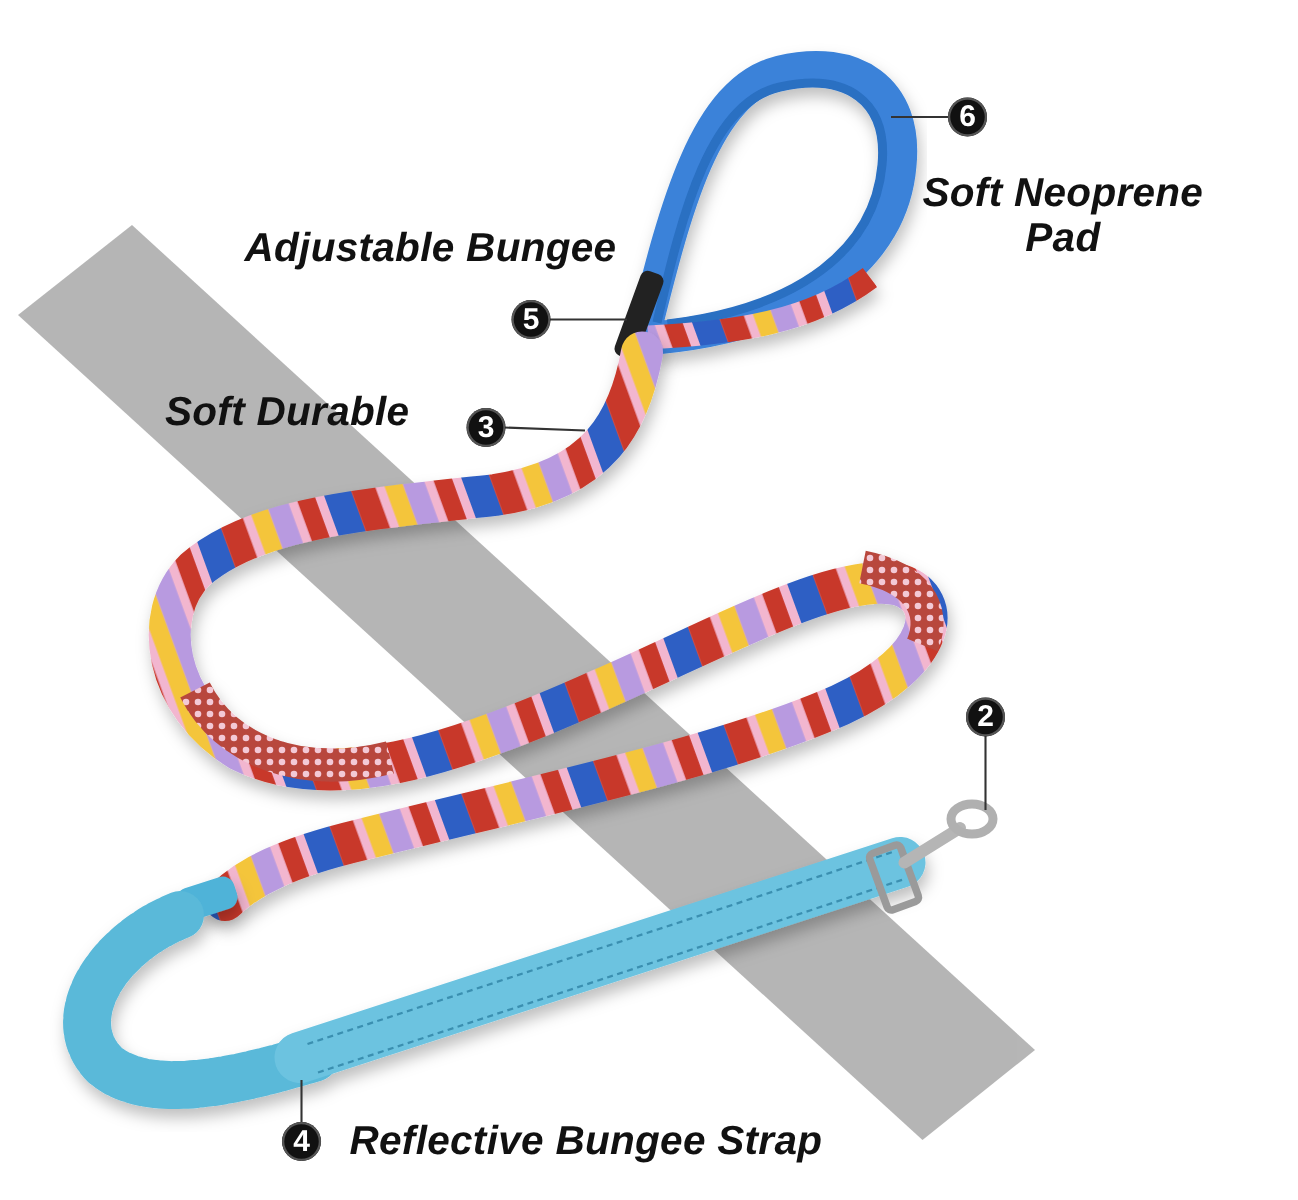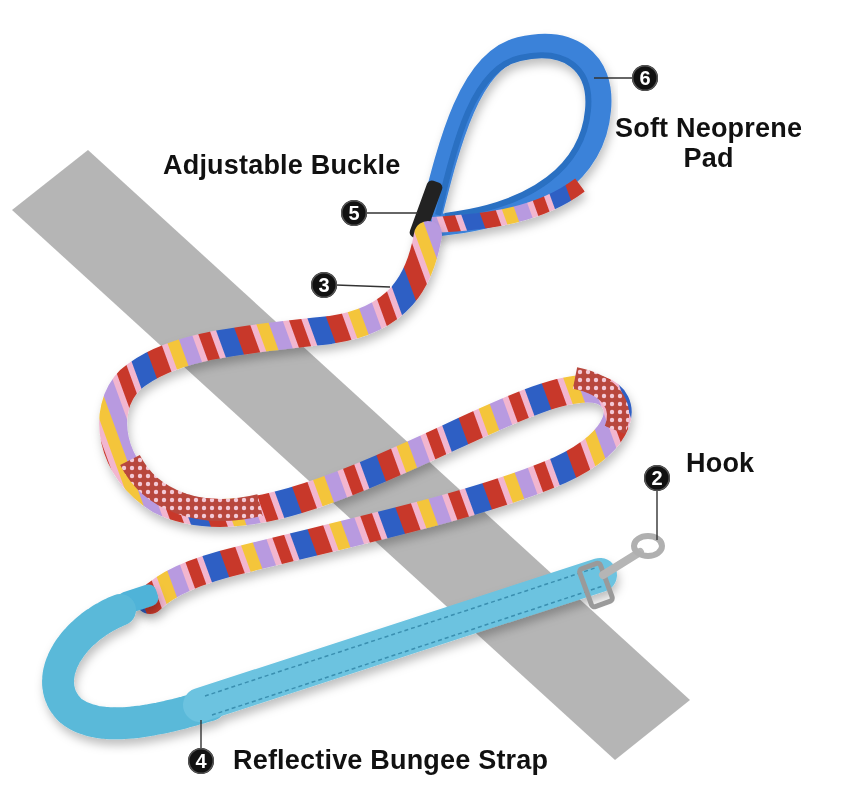--- a/index.html
+++ b/index.html
@@ -1,19 +1,19 @@
 <!DOCTYPE html>
 <html><head>
   <meta charset="utf-8">
   <style>
     html, body { margin: 0; padding: 0; background: #ffffff; }
     body { width: 865px; height: 800px; position: relative; overflow: hidden; font-family: "Liberation Sans", sans-serif; }
     .canvas { position: absolute; left: 0; top: 0; width: 865px; height: 800px; }
     .label { position: absolute; font-family: "Liberation Sans", sans-serif; font-weight: bold; color: #111111; font-size: 27px; line-height: 30px; white-space: nowrap; letter-spacing: 0.2px; }
-    .label .l2 { display: block; }
+    .label .l2 { display: block; font-style: italic; }
     .badge { position: absolute; width: 26px; height: 26px; border-radius: 50%; background: #111111; color: #ffffff; font-family: "Liberation Sans", sans-serif; font-weight: bold; font-size: 20px; line-height: 26px; text-align: center; box-shadow: 0 0 0 1.5px #555555 inset; }
     .lbl-6 { left: 615px; top: 113px; text-align: center; }
     .lbl-5 { left: 163px; top: 150px; }
     .lbl-3 { left: 110px; top: 259px; }
     .lbl-2 { left: 686px; top: 448px; }
     .lbl-4 { left: 233px; top: 745px; }
   </style>
 </head>
 <body>
 
@@ -84,22 +84,22 @@
 <div class="badge" style="left:341px; top:200px;">5</div>
 <div class="badge" style="left:311px; top:272px;">3</div>
 <div class="badge" style="left:644px; top:465px;">2</div>
 <div class="badge" style="left:188px; top:748px;">4</div>
 
 <div class="label lbl-6">
   <span class="l2">Soft Neoprene</span>
   <span class="l2">Pad</span>
 </div>
 <div class="label lbl-5">
-  <span class="l2">Adjustable Buckle</span>
+  <span class="l2">Adjustable Bungee</span>
 </div>
 <div class="label lbl-3">
+  <span class="l2">Soft Durable</span>
 </div>
 <div class="label lbl-2">
-  <span class="l2">Hook</span>
 </div>
 <div class="label lbl-4">
   <span class="l2">Reflective Bungee Strap</span>
 </div>
 
 </body></html>

